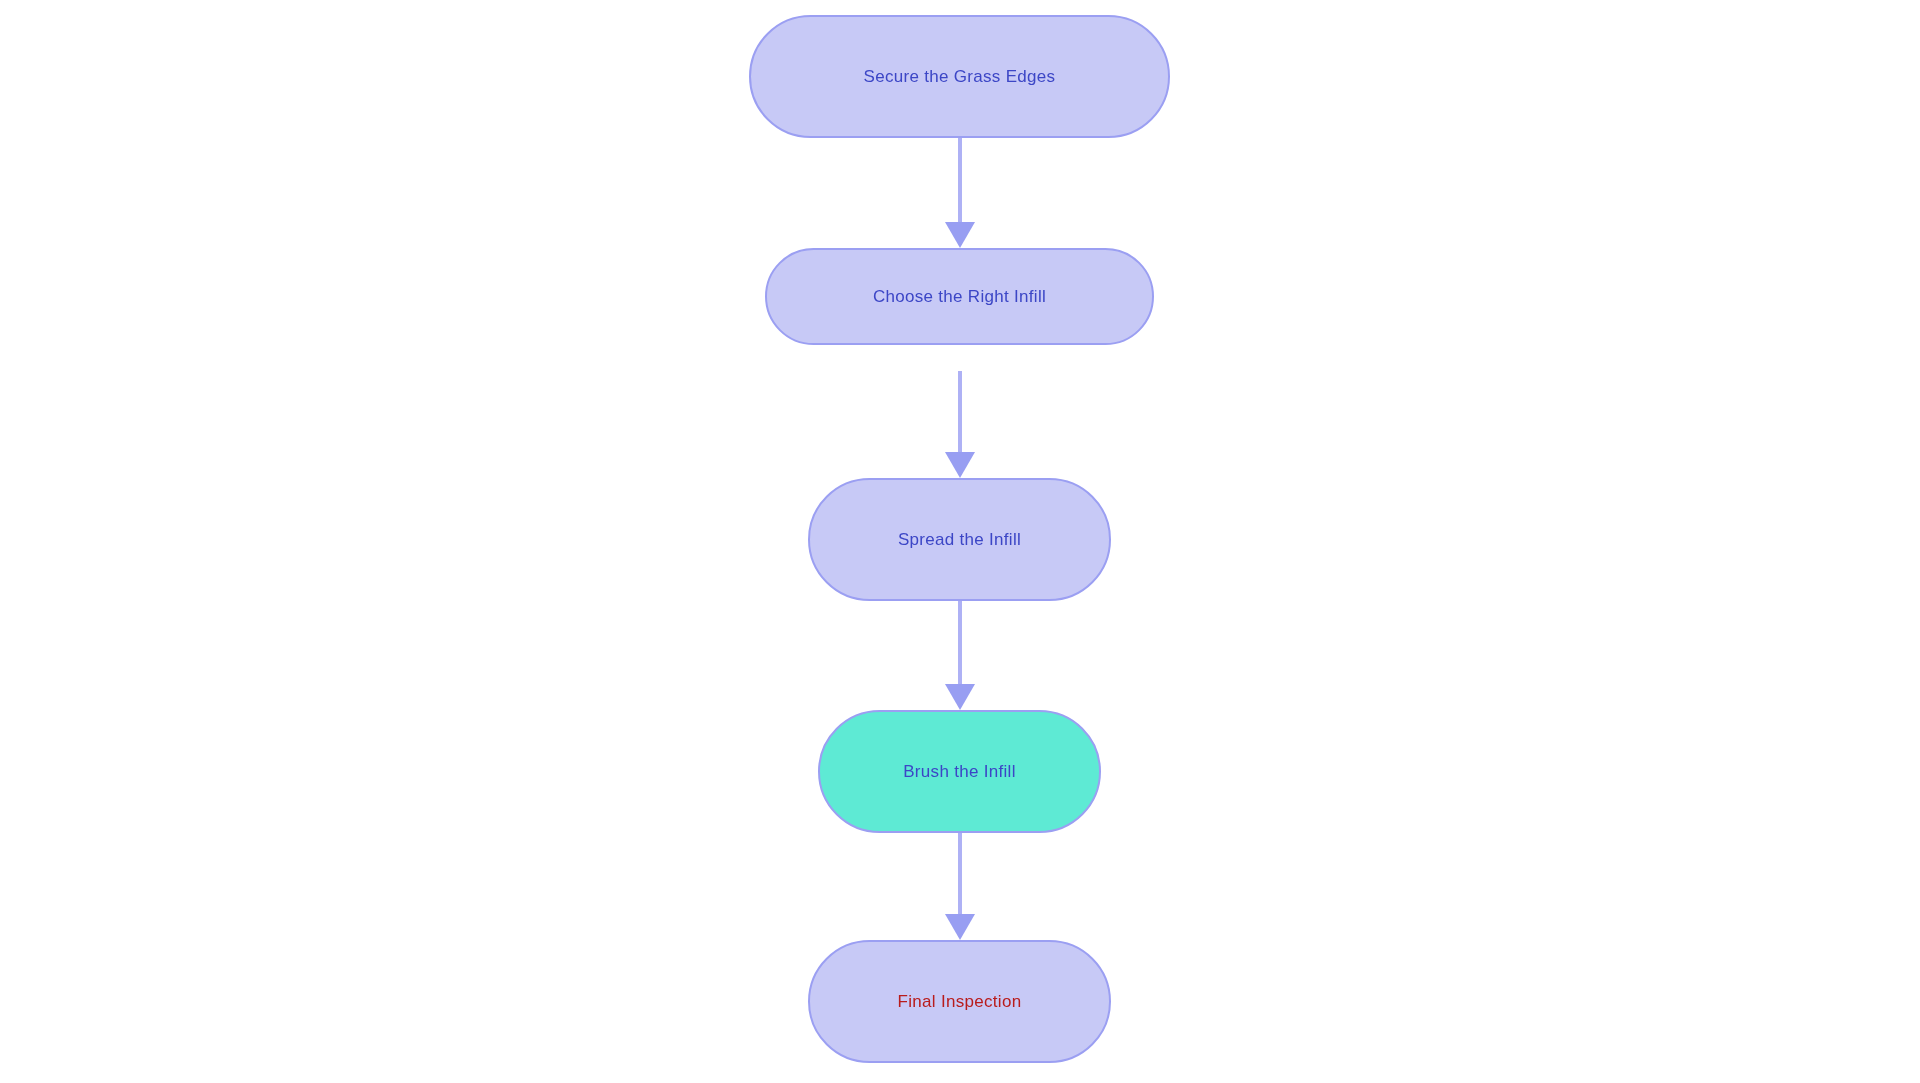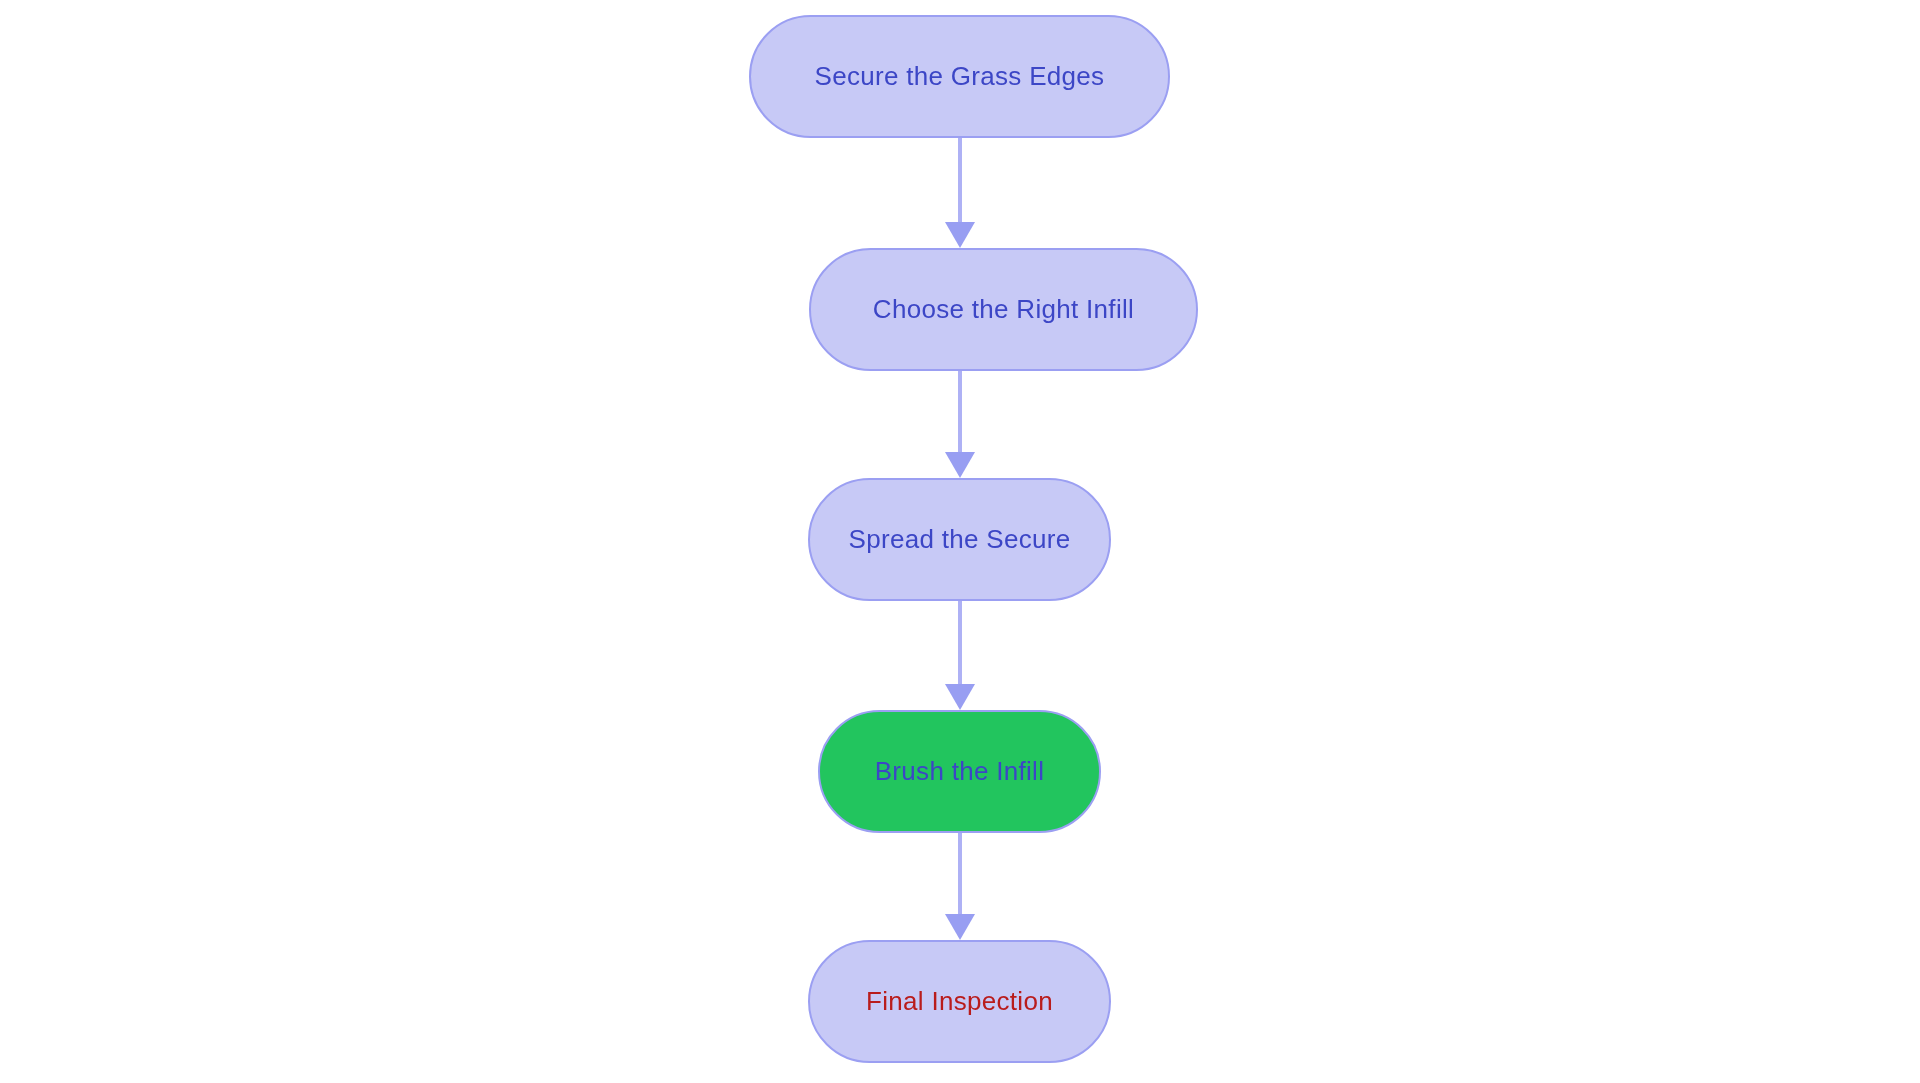--- a/index.html
+++ b/index.html
@@ -18,21 +18,21 @@
   .flow-node {
     position: absolute;
     box-sizing: border-box;
     border-radius: 999px;           
     border: 2px solid;
     display: flex;
     align-items: center;
     justify-content: center;
   }
   .flow-node-label {
-    font-size: 26px;
+    font-size: 17px;
     font-weight: 400;
     letter-spacing: 0.3px;
     white-space: nowrap;
     user-select: none;
   }
   .flow-edge {
     position: absolute;
   }
   .flow-edge-line {
     position: absolute;
@@ -67,25 +67,25 @@
       <div class="flow-edge-line" style="width: 4px; height: 85px; background: rgb(174, 177, 245);"></div>
       <div class="flow-edge-head" style="top: 83px; border-left-width: 15px; border-right-width: 15px; border-top: 26px solid rgb(152, 158, 242);"></div>
     </div>
     <div class="flow-edge" style="left: 944.5px; top: 833px; width: 30px; height: 107px;">
       <div class="flow-edge-line" style="width: 4px; height: 83px; background: rgb(174, 177, 245);"></div>
       <div class="flow-edge-head" style="top: 81px; border-left-width: 15px; border-right-width: 15px; border-top: 26px solid rgb(152, 158, 242);"></div>
     </div>
     <div class="flow-node" style="left: 749px; top: 15px; width: 421px; height: 123px; background: rgb(199, 201, 246); border-color: rgb(155, 159, 242);">
       <span class="flow-node-label" style="color: rgb(60, 70, 198);">Secure the Grass Edges</span>
     </div>
-    <div class="flow-node" style="left: 809px; top: 248px; width: 389px; height: 123px; background: rgb(199, 201, 246); border-color: rgb(155, 159, 242);">
+    <div class="flow-node" style="left: 765px; top: 248px; width: 389px; height: 97px; background: rgb(199, 201, 246); border-color: rgb(155, 159, 242);">
       <span class="flow-node-label" style="color: rgb(60, 70, 198);">Choose the Right Infill</span>
     </div>
     <div class="flow-node" style="left: 808px; top: 478px; width: 303px; height: 123px; background: rgb(199, 201, 246); border-color: rgb(155, 159, 242);">
-      <span class="flow-node-label" style="color: rgb(60, 70, 198);">Spread the Secure</span>
+      <span class="flow-node-label" style="color: rgb(60, 70, 198);">Spread the Infill</span>
     </div>
-    <div class="flow-node" style="left: 818px; top: 710px; width: 283px; height: 123px; background: #22c55e; border-color: rgb(155, 159, 242);">
+    <div class="flow-node" style="left: 818px; top: 710px; width: 283px; height: 123px; background: #5eead4; border-color: rgb(155, 159, 242);">
       <span class="flow-node-label" style="color: rgb(60, 70, 198);">Brush the Infill</span>
     </div>
     <div class="flow-node" style="left: 808px; top: 940px; width: 303px; height: 123px; background: rgb(199, 201, 246); border-color: rgb(155, 159, 242);">
       <span class="flow-node-label" style="color: #b91c1c;">Final Inspection</span>
     </div>
   </div>
 
 </body></html>

